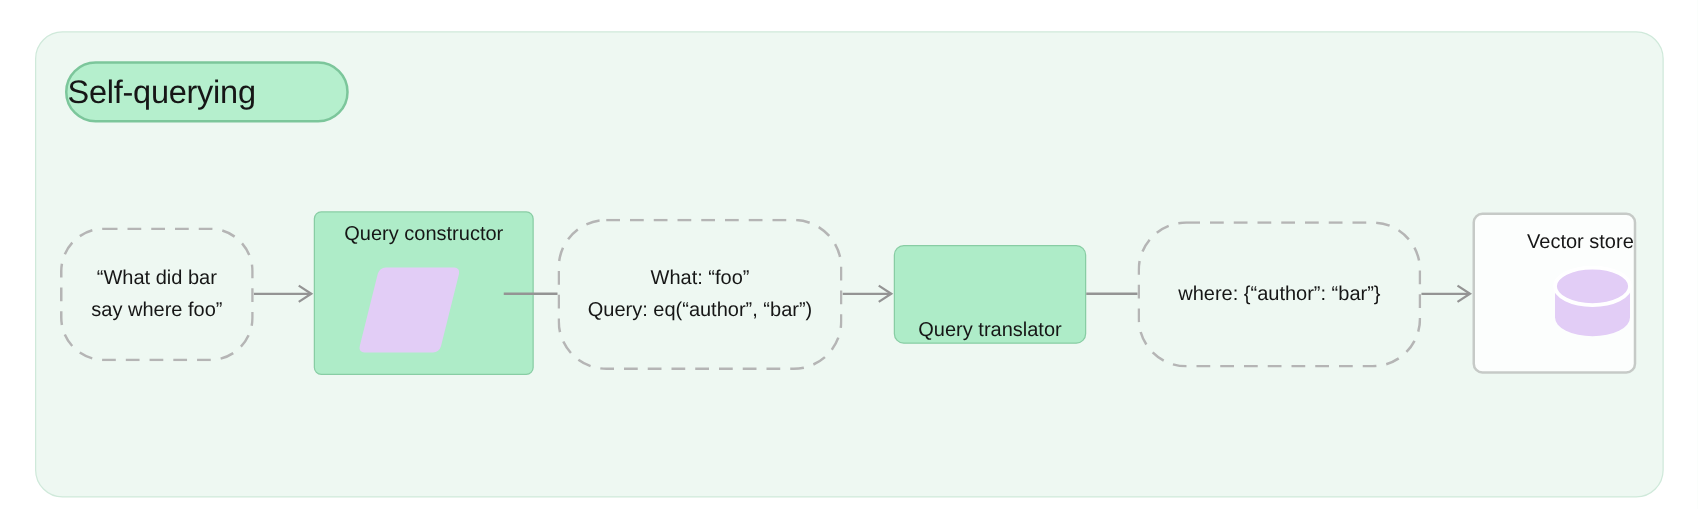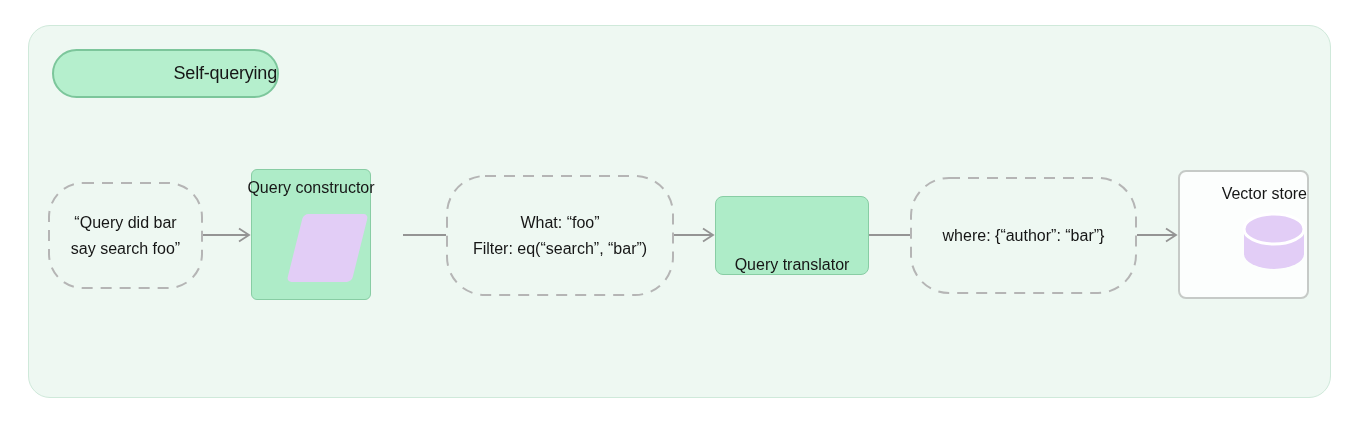--- a/index.html
+++ b/index.html
@@ -26,22 +26,22 @@
   }
   .title-pill {
     position: absolute;
     left: 23px; top: 23px;
     width: 227px; height: 49px;
     background: var(--title-fill, #b5efcd);
     border: 2px solid var(--title-border, #7cc69b);
     border-radius: 25px;
     display: flex;
     align-items: center;
-    justify-content: flex-end;
-    font-size: 18px;
+    justify-content: flex-start;
+    font-size: 26px;
     font-weight: 500;
     letter-spacing: -0.2px;
     color: var(--text, #161616);
   }
   .node { position: absolute; }
   .dash-rect {
     position: absolute;
     left: 0; top: 0;
   }
   .dash-rect rect {
@@ -68,21 +68,21 @@
     display: flex;
     flex-direction: column;
     align-items: center;
   }
   .green-box .label {
     font-size: 16px;
     color: var(--text, #161616);
     white-space: nowrap;
   }
   .n1 { left: 19px;   top: 156px; width: 155px; height: 107px; }
-  .n2 { left: 222px;  top: 143px; width: 120px; height: 131px; border-radius: 6px; }
+  .n2 { left: 222px;  top: 143px; width: 176px; height: 131px; border-radius: 6px; }
   .n2 .label { margin-top: 9px; }
   .n3 { left: 417px;  top: 149px; width: 228px; height: 121px; }
   .n4 { left: 686px;  top: 170px; width: 154px; height: 79px;  border-radius: 8px; justify-content: flex-end; }
   .n5 { left: 881px;  top: 151px; width: 227px; height: 117px; }
   .n6 {
     left: 1149px; top: 144px; width: 131px; height: 129px;
     background: var(--vector-bg, #fcfefd);
     border: 2px solid var(--vector-border, #c6cac7);
     border-radius: 8px;
     display: flex;
@@ -125,22 +125,22 @@
 
     <div class="title-pill">
       <span>Self-querying</span>
     </div>
 
     <div class="node n1">
       <svg class="dash-rect" width="155" height="107">
         <rect x="1" y="1" width="153" height="105" rx="34"></rect>
       </svg>
       <div class="node-text">
-        <span>“Query did bar</span>
-        <span>say search foo”</span>
+        <span>“What did bar</span>
+        <span>say where foo”</span>
       </div>
     </div>
 
     <svg class="arrow a1" width="48" height="20">
       <line x1="0" y1="10" x2="46" y2="10"></line>
       <polyline points="36 3.5,46 10,36 16.5"></polyline>
     </svg>
 
     <div class="node n2 green-box">
       <div class="label">Query constructor</div>
@@ -148,21 +148,21 @@
     </div>
 
     <div class="connector c1"></div>
 
     <div class="node n3">
       <svg class="dash-rect" width="228" height="121">
         <rect x="1" y="1" width="226" height="119" rx="38"></rect>
       </svg>
       <div class="node-text">
         <span>What: “foo”</span>
-        <span>Filter: eq(“search”, “bar”)</span>
+        <span>Query: eq(“author”, “bar”)</span>
       </div>
     </div>
 
     <svg class="arrow a2" width="41" height="20">
       <line x1="0" y1="10" x2="39" y2="10"></line>
       <polyline points="29 3.5,39 10,29 16.5"></polyline>
     </svg>
 
     <div class="node n4 green-box">
       <div class="label">Query translator</div>

